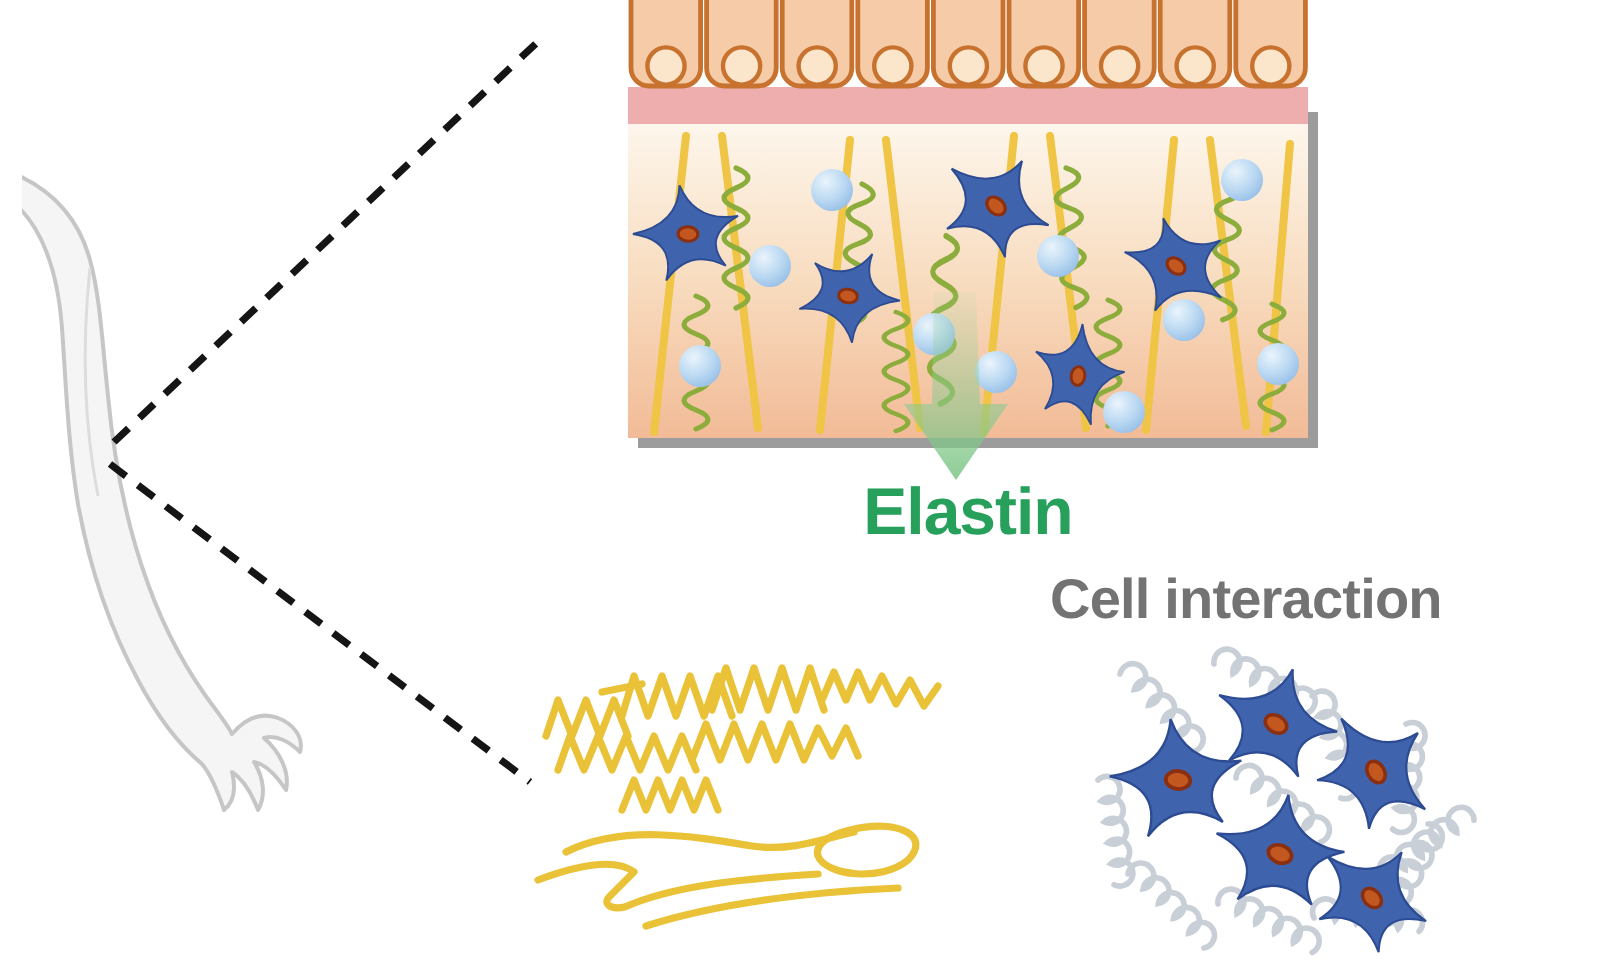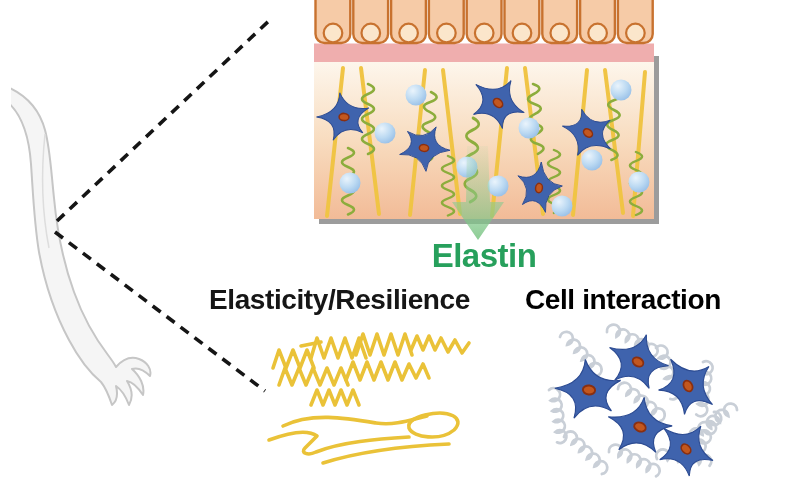--- a/index.html
+++ b/index.html
@@ -4,21 +4,21 @@
 <style>
   html,body{margin:0;padding:0;background:#ffffff;}
   #canvas{
     position:relative;width:800px;height:480px;overflow:hidden;
     background:#ffffff;font-family:"Liberation Sans",sans-serif;margin-left:11px;
   }
   #figure-svg{position:absolute;left:0;top:0;}
   .lbl{position:absolute;font-weight:700;white-space:nowrap;line-height:1;}
   #elastin-label{top:239px;left:403px;width:140px;text-align:center;font-size:33px;color:#27a05c;letter-spacing:-0.5px;}
   #elasticity-label{top:286px;left:198px;font-size:28px;color:#161616;letter-spacing:-0.4px;}
-  #cell-interaction-label{top:286px;left:514px;font-size:28px;color:#000000;letter-spacing:-0.4px;}
+  #cell-interaction-label{top:286px;left:514px;font-size:28px;color:#737373;letter-spacing:-0.4px;}
 </style>
 </head>
 <body>
 
 <div id="canvas">
 
   <svg id="figure-svg" width="800" height="480" viewBox="0 0 800 480">
     <defs>
       <linearGradient id="dermisG" x1="0" y1="62" x2="0" y2="219" gradientUnits="userSpaceOnUse">
         <stop offset="0" stop-color="#fdf6ec"></stop>
@@ -182,15 +182,14 @@
         <use href="#fibro" transform="translate(578,390) rotate(-12) scale(1.18)"></use>
         <use href="#fibro" transform="translate(627,362) rotate(12) scale(1.1)"></use>
         <use href="#fibro" transform="translate(677,386) rotate(42) scale(1.1)"></use>
         <use href="#fibro" transform="translate(629,427) rotate(3) scale(1.15)"></use>
         <use href="#fibro" transform="translate(675,449) rotate(28) scale(1.05)"></use>
       </g>
     </g>
   </svg>
 
   <div class="lbl" id="elastin-label">Elastin</div>
-  <div class="lbl" id="elasticity-label">Elasticity/Resilience</div>
   <div class="lbl" id="cell-interaction-label">Cell interaction</div>
 </div>
 
 </body></html>

